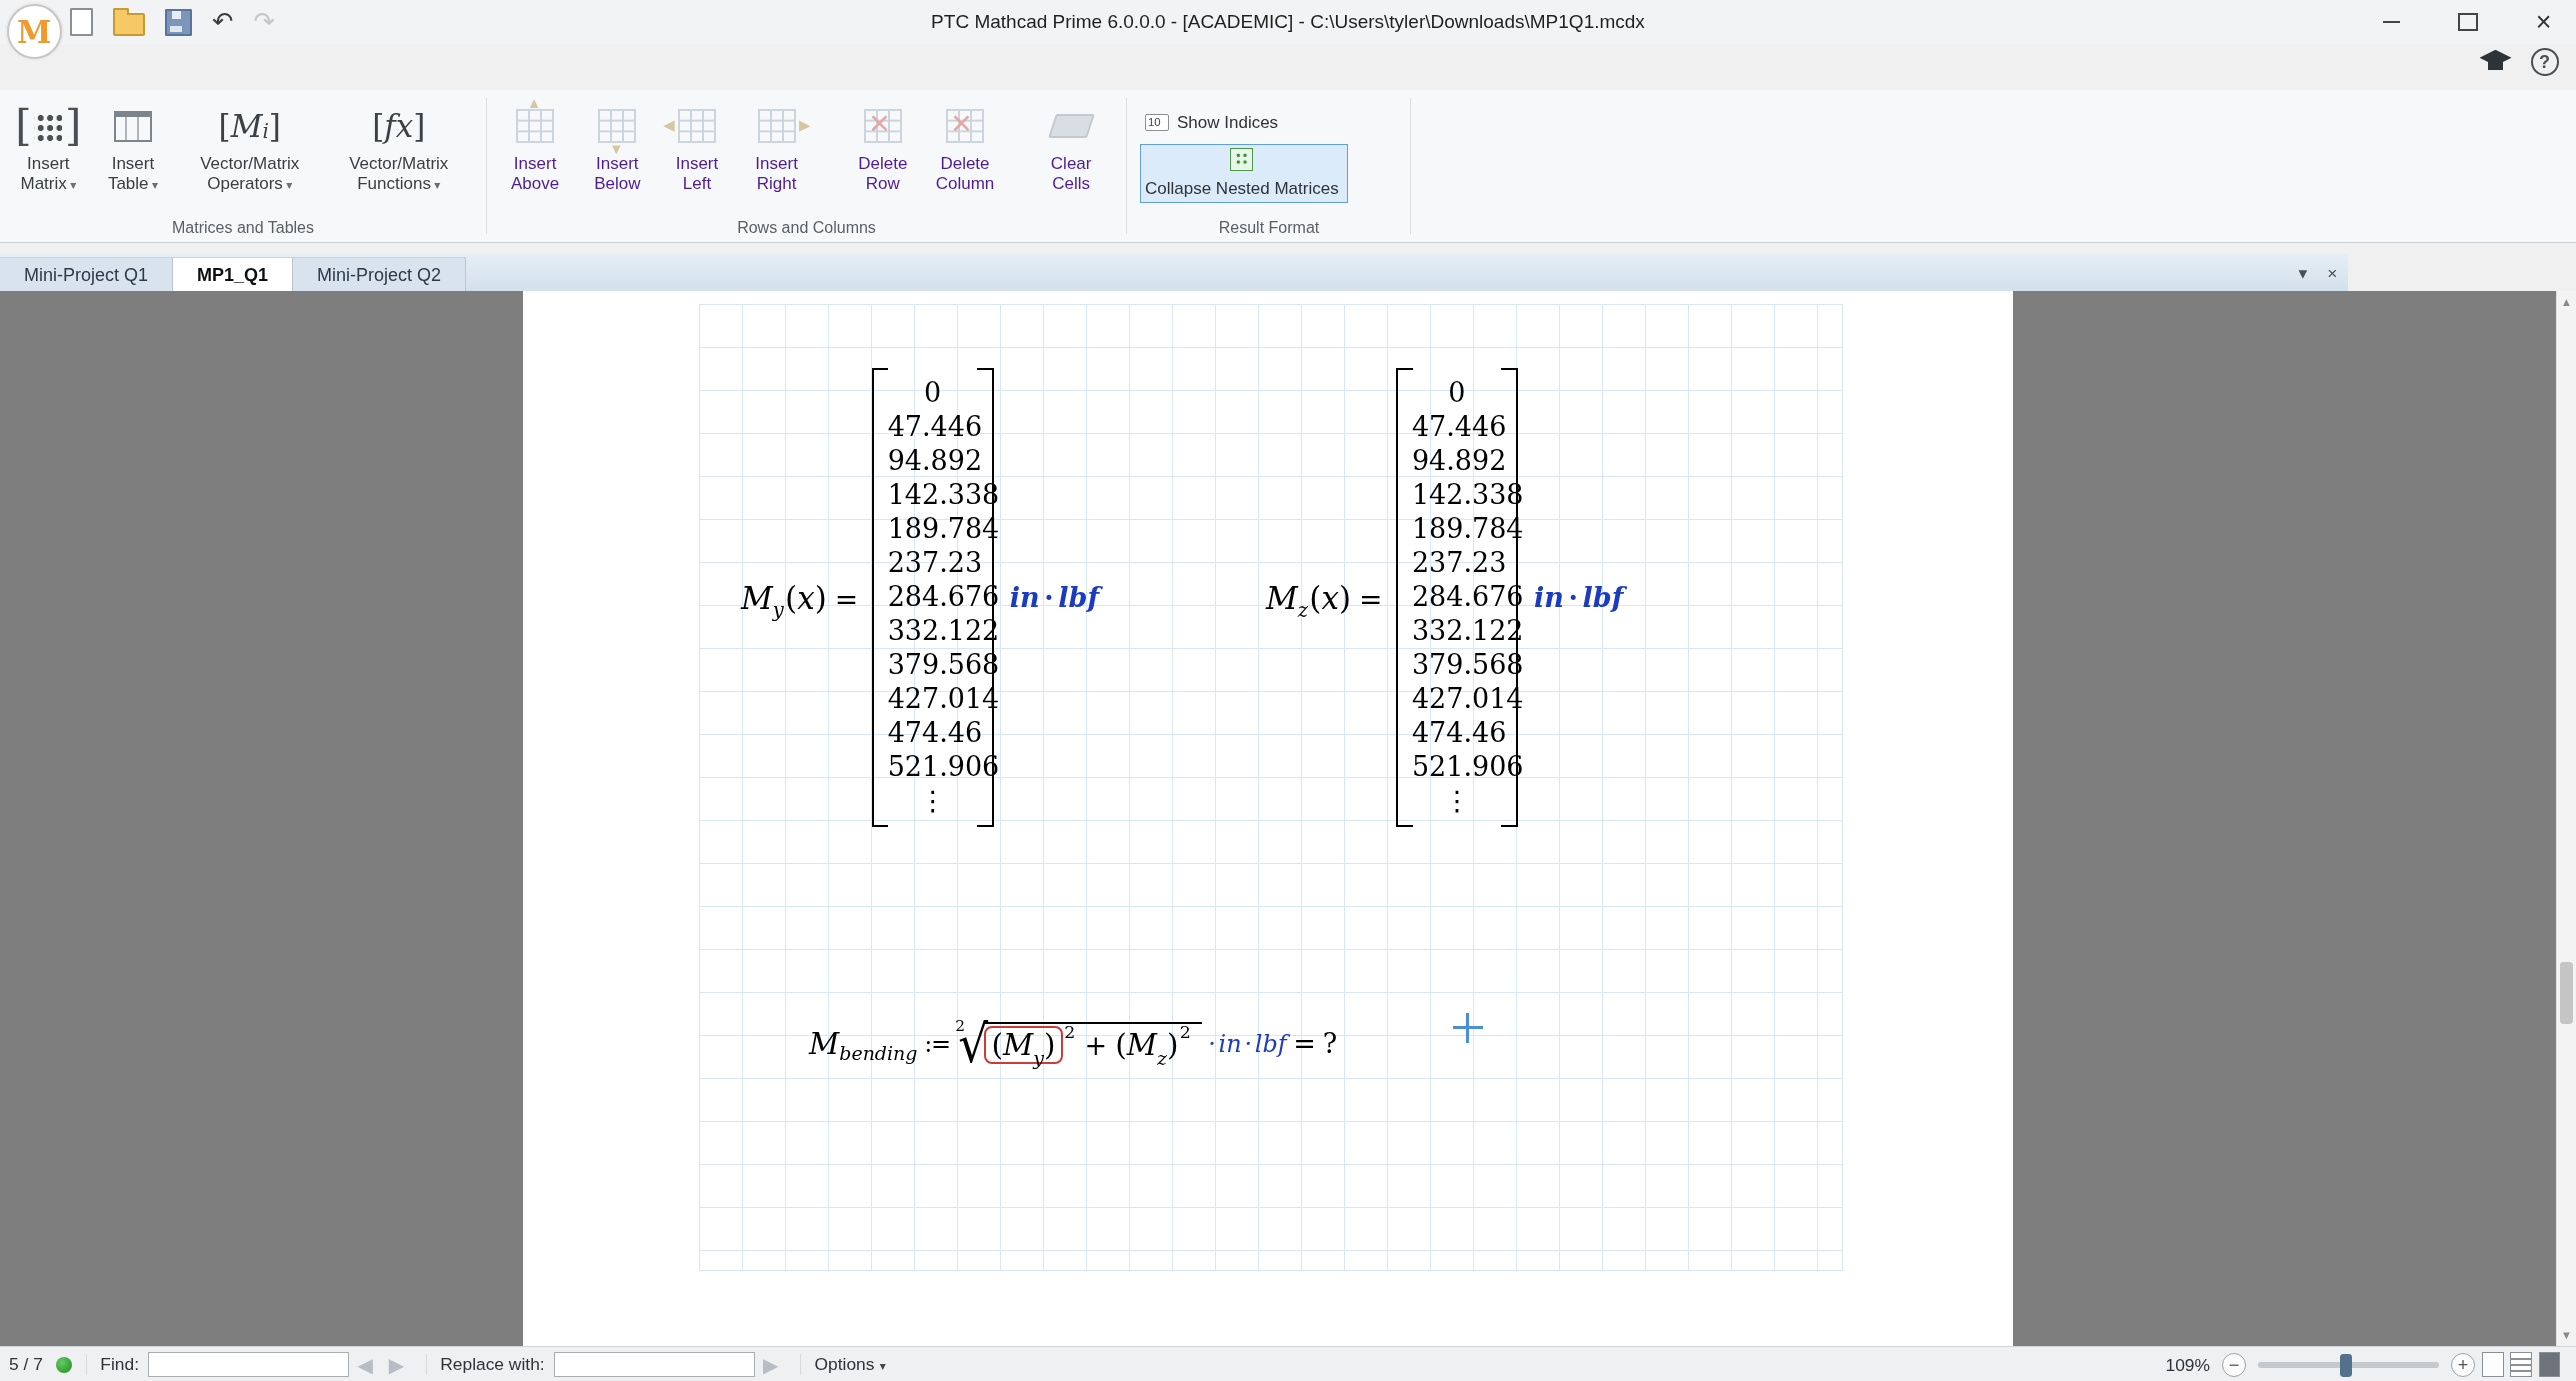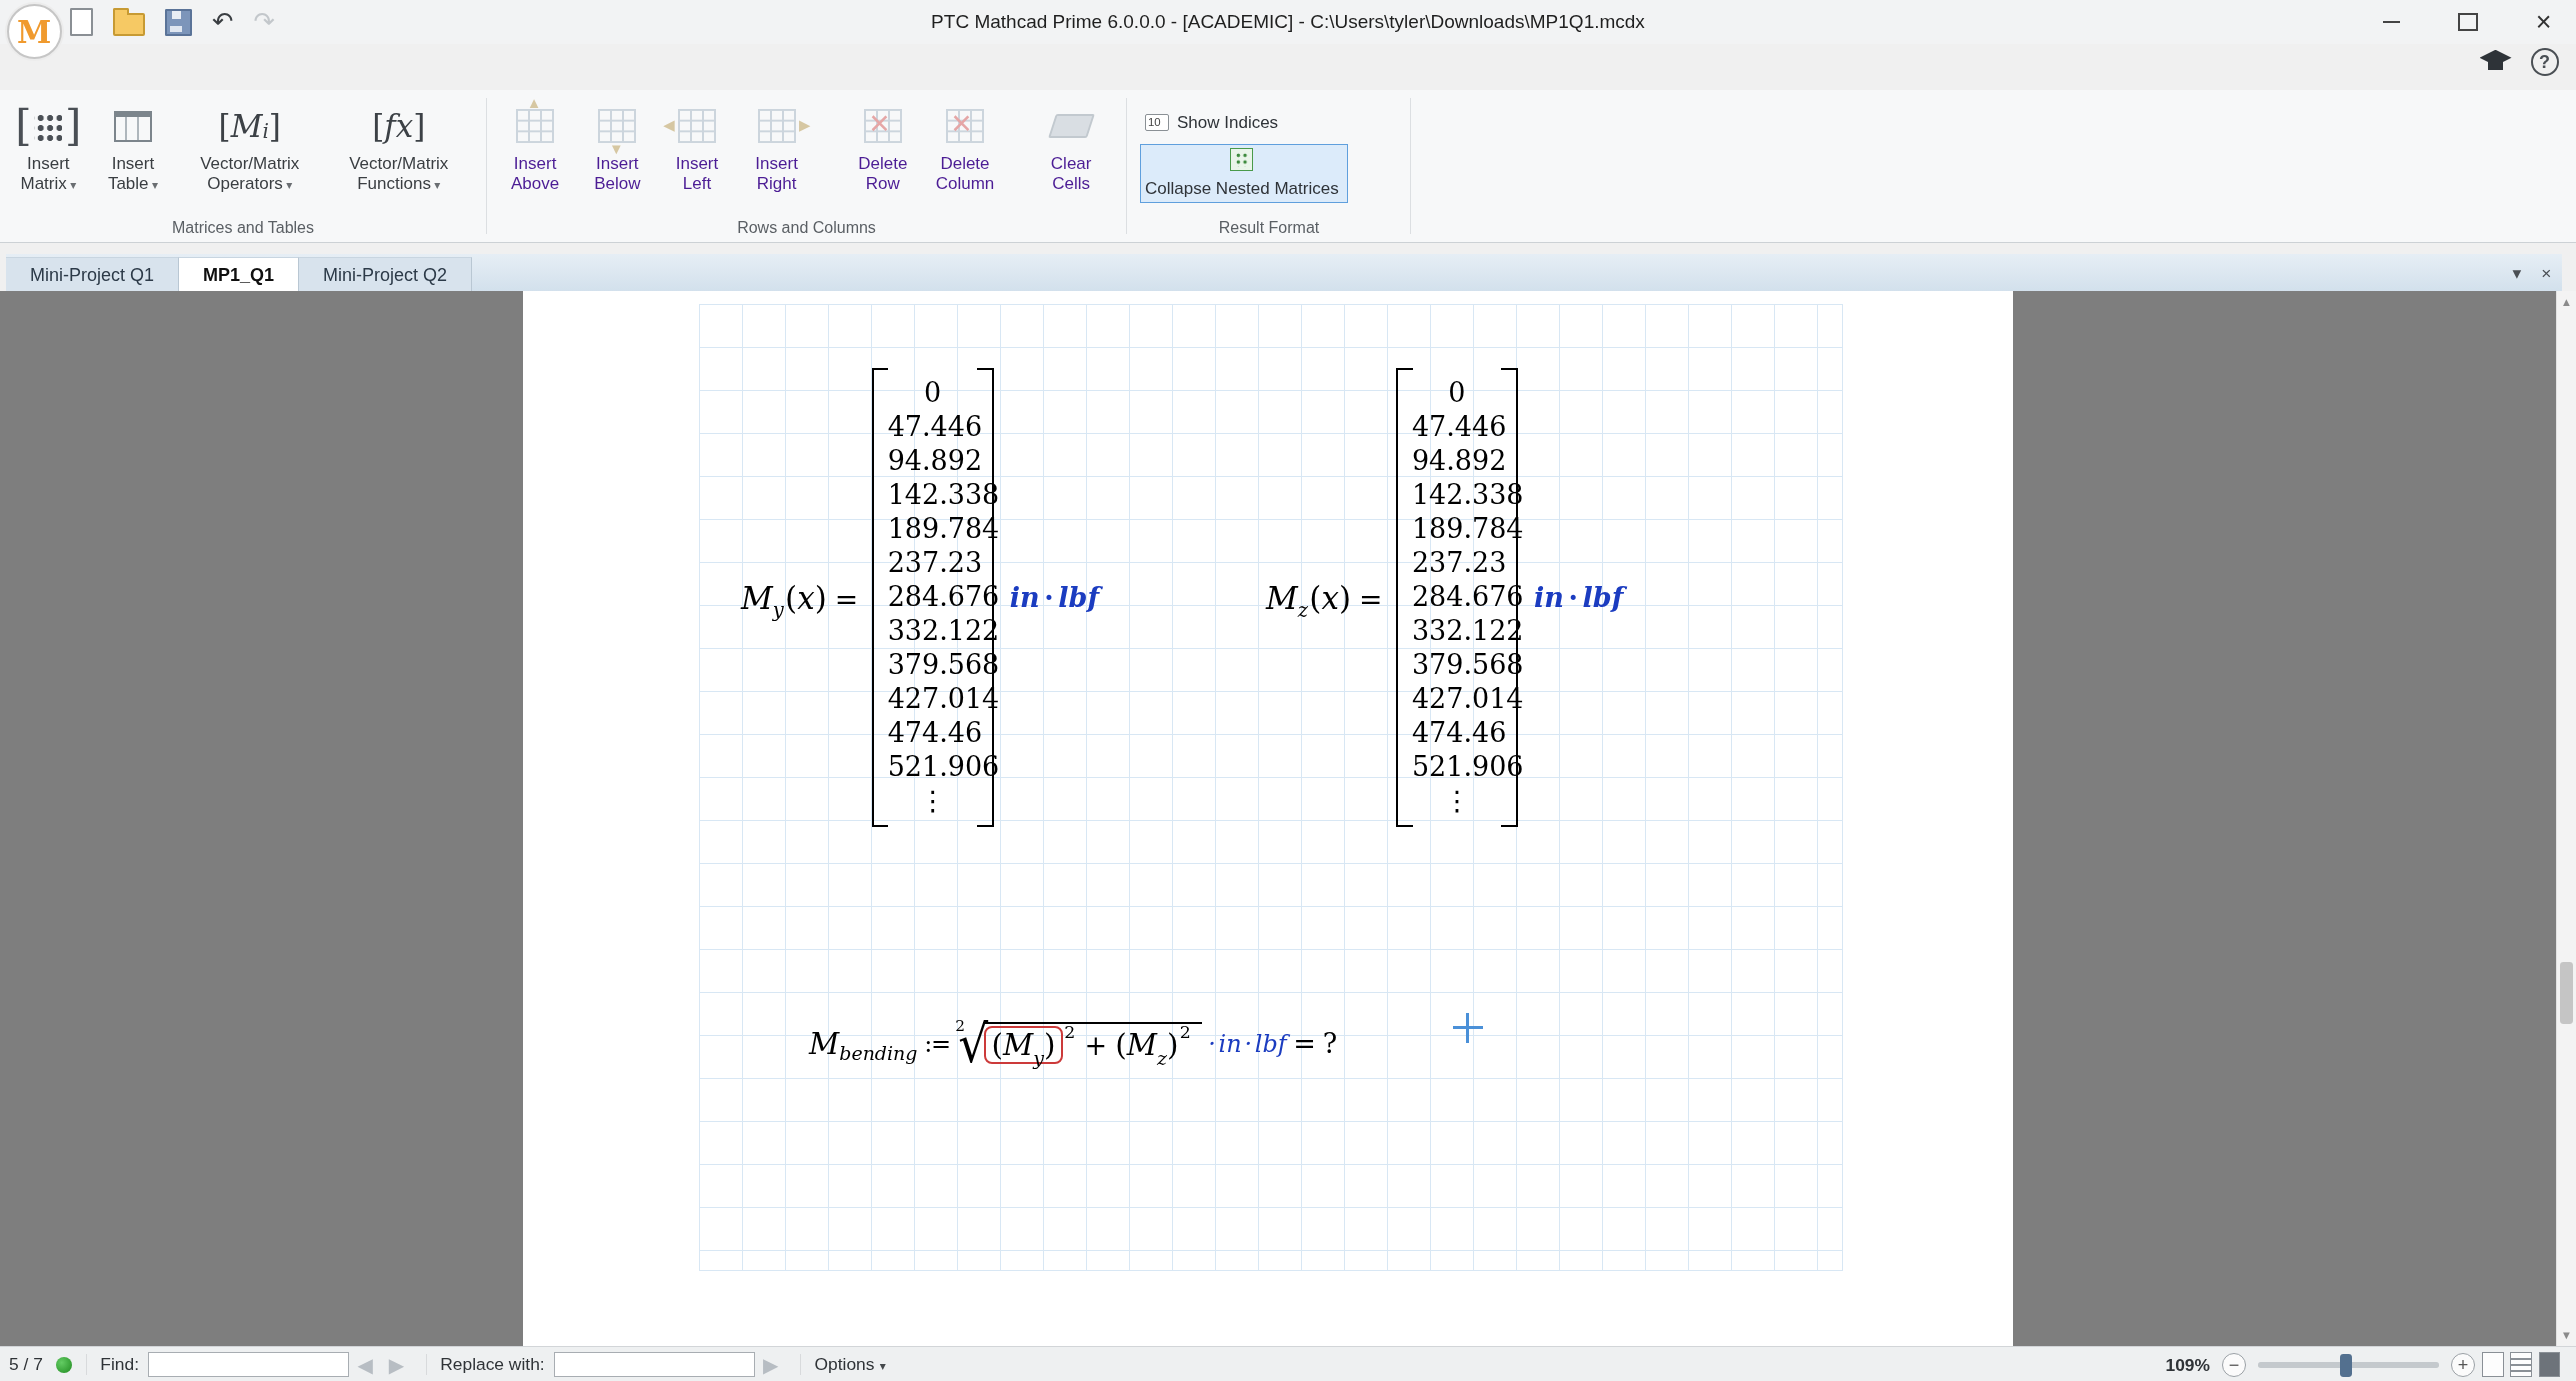--- a/index.html
+++ b/index.html
@@ -67,21 +67,21 @@
   .i-eraser{width:35px;height:20px;background:#d9dee3;border:2px solid #c2c9cf;transform:skewX(-18deg);border-radius:2px;}
 
   .rf{padding:19px 0 0 12px;display:flex;flex-direction:column;gap:8px;align-items:flex-start;}
   .rf-item{display:flex;align-items:center;gap:8px;font-size:17px;color:#2f3338;padding:2.7px 8px 2.7px 4px;border:1.3px solid transparent;}
   .rf-item.selected{border:1.3px solid #5f9fdd;background:#dcebfa;flex-direction:column;}
   .idx-icon{width:24px;height:17px;border:1.3px solid #8a9095;border-radius:2px;box-sizing:border-box;display:flex;align-items:flex-start;justify-content:flex-start;font-size:11.4px;color:#444;padding:0.7px 0 0 2px;background:#fff;}
   .cnm-icon{width:23px;height:23px;border:1.3px solid #4a9a4a;background:#eaf5ea;box-sizing:border-box;position:relative;}
   .cnm-icon::before{content:"";position:absolute;inset:3.4px;background-image:radial-gradient(circle,#3d8a3d 1.7px,transparent 2px);background-size:6.7px 6.7px;}
 
   
-  .doctabs{position:absolute;left:6px;top:254px;width:2556px;height:38px;background:linear-gradient(#e6eef5,#d2e0ec);display:flex;align-items:flex-end;}
+  .doctabs{position:absolute;left:0;top:254px;width:2348px;height:38px;background:linear-gradient(#e6eef5,#d2e0ec);display:flex;align-items:flex-end;}
   .dtab{height:35px;display:flex;align-items:center;padding:0 24px;font-size:18px;color:#2c3a48;background:#d8e3ed;border-right:1.3px solid #b9c7d3;border-top:1.3px solid #c8d5e0;box-sizing:border-box;}
   .dtab.active{background:#ffffff;font-weight:bold;color:#101010;}
   .dt-right{position:absolute;right:10.7px;top:0;height:38px;display:flex;align-items:center;gap:20px;color:#4a4f54;font-size:17.4px;}
 
   
   .canvas{position:absolute;left:0;top:291px;width:2556px;height:1055px;background:#7e7e7e;overflow:hidden;}
   .page{position:absolute;left:523px;top:0;width:1490px;height:1055px;background:#ffffff;}
   .grid{position:absolute;left:176px;top:13.4px;width:1143px;height:966px;
     background-image:linear-gradient(to right,#d8e7f4 1.3px,transparent 1.3px),linear-gradient(to bottom,#d8e7f4 1.3px,transparent 1.3px);
     background-size:43px 43px;border-right:1.3px solid #d8e7f4;border-bottom:1.3px solid #d8e7f4;}
@@ -127,21 +127,21 @@
   
   .statusbar{position:absolute;left:0;top:1346px;width:2576px;height:36px;background:#eef0f1;border-top:1.3px solid #d2d5d8;box-sizing:border-box;display:flex;align-items:center;font-size:17.4px;color:#2f3337;}
   .sb-page{margin-left:9px;}
   .sb-dot{width:16px;height:16px;border-radius:50%;background:radial-gradient(circle at 35% 35%,#63cc63,#1f8a1f);margin-left:13.4px;}
   .sb-sep{width:1.3px;height:21.5px;background:#d8dadc;margin:0 13.4px;}
   .sb-label{margin-right:9.4px;}
   .sb-input{width:201px;height:25.5px;border:1.3px solid #a8adb2;background:#fff;font-size:17.4px;padding:0 6.7px;box-sizing:border-box;font-family:"Liberation Sans",sans-serif;}
   .nav-arrow{color:#b7bdc3;font-size:20px;margin:0 8px;line-height:1;}
   .sb-caret{font-size:12px;color:#44484c;margin-left:5.4px;}
   .zoomwrap{position:absolute;right:101px;top:0;height:36px;display:flex;align-items:center;gap:12px;}
-  .zoom-pct{font-size:17.4px;color:#2f3337;font-weight:bold;}
+  .zoom-pct{font-size:17.4px;color:#2f3337;}
   .zbtn{width:24px;height:24px;border:1.3px solid #9aa0a5;border-radius:50%;display:flex;align-items:center;justify-content:center;font-size:18px;color:#555;box-sizing:border-box;background:#fbfbfb;}
   .slider{width:181px;height:5.4px;background:#c4c9cd;border-radius:2.7px;position:relative;}
   .sl-thumb{position:absolute;left:82px;top:-8.7px;width:12px;height:23px;background:#53708f;border-radius:3.4px;}
   .viewicons{position:absolute;right:16px;top:4.7px;display:flex;gap:6.7px;}
   .vi{width:21.5px;height:25.5px;border:1.3px solid #8a9096;background:#fdfdfd;box-sizing:border-box;}
   .vi.lines{background:linear-gradient(#fdfdfd 0 5.4px,#8a9096 5.4px 7.4px,#fdfdfd 7.4px 11.4px,#8a9096 11.4px 13.4px,#fdfdfd 13.4px 17.4px,#8a9096 17.4px 19.5px,#fdfdfd 19.5px);}
   .vi.darkpage{background:#6d737a;}
 </style>
 </head>
 <body>

